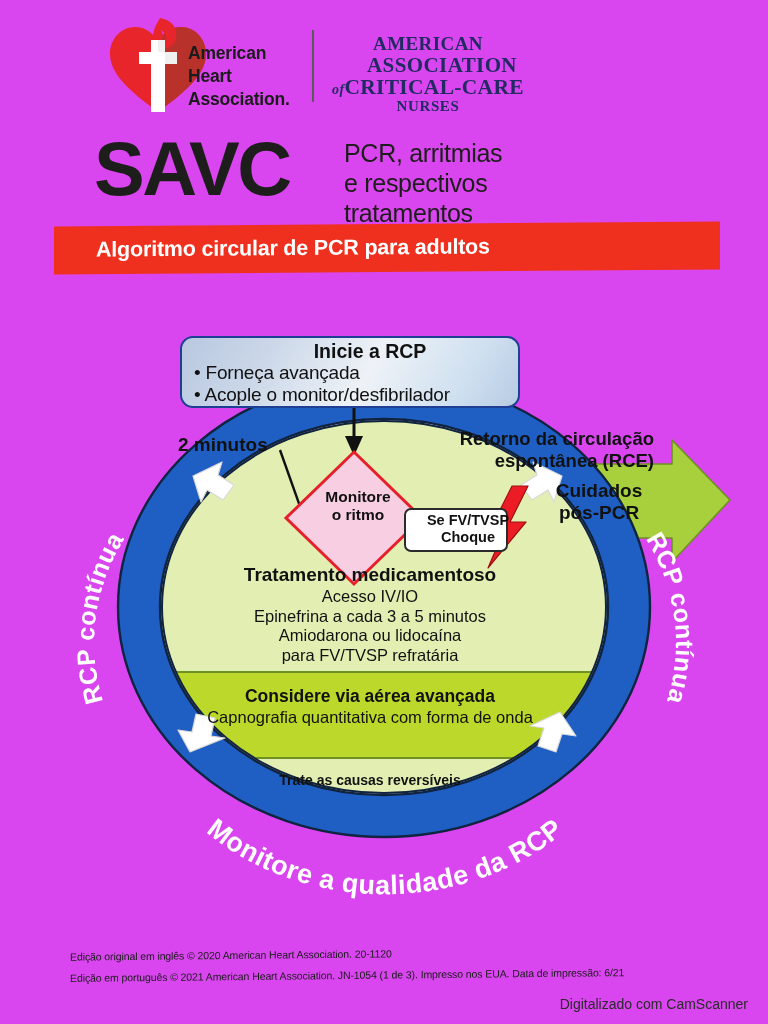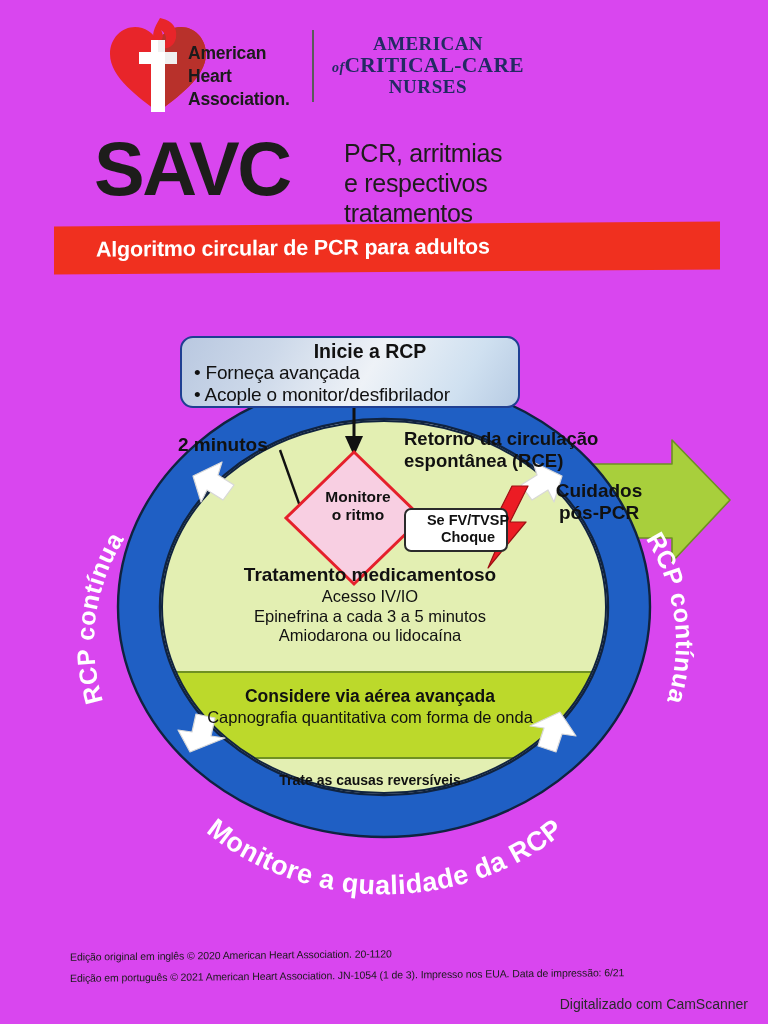--- a/index.html
+++ b/index.html
@@ -50,21 +50,21 @@
     text-align: center;
     color: #232a63;
     font-family: "Liberation Serif", serif;
     font-weight: bold;
     line-height: 1.06;
   }
   .aacn-l1 { font-size: 19px; letter-spacing: 0.4px; }
   .aacn-l2 { font-size: 21px; letter-spacing: 0.4px; padding-left: 28px;}
   .aacn-l3 { font-size: 21.5px; letter-spacing: 0.3px; }
   .aacn-l3 .of { font-size: 14px; font-style: italic; }
-  .aacn-l4 { font-size: 19px; letter-spacing: 0.6px; }
+  .aacn-l4 { font-size: 15px; letter-spacing: 0.6px; }
 
   
   #savc {
     position: absolute;
     left: 94px; top: 131px;
     font-size: 76px;
     font-weight: bold;
     letter-spacing: -2.5px;
     color: #1d1d1b;
     line-height: 1;
@@ -137,21 +137,21 @@
     left: 178px; top: 134px;
     font-size: 19px;
     font-weight: bold;
   }
 
   
   #rce-label {
     position: absolute;
     left: 404px; top: 128px;
     width: 250px;
-    text-align: left;
+    text-align: right;
     font-size: 18.5px;
     font-weight: bold;
     line-height: 1.18;
   }
 
   
   #post-care {
     position: absolute;
     left: 524px; top: 180px;
     width: 150px;
@@ -252,20 +252,21 @@
     <div id="aha-wordmark">
       <div>American</div>
       <div>Heart</div>
       <div>Association.</div>
     </div>
 
     <div id="logo-divider"></div>
 
     <div id="aacn-wordmark">
       <div class="aacn-l1">AMERICAN</div>
+      <div class="aacn-l2">ASSOCIATION</div>
       <div class="aacn-l3"><span class="of">of</span><span>CRITICAL-CARE</span></div>
       <div class="aacn-l4">NURSES</div>
     </div>
   </div>
 
   <div id="savc">SAVC</div>
   <div id="savc-sub">
     <div>PCR, arritmias</div>
     <div>e respectivos</div>
     <div>tratamentos</div>
@@ -376,20 +377,21 @@
     <div id="shock-text">
       <div>Se FV/TVSP</div>
       <div>Choque</div>
     </div>
 
     <div id="blk-drug" class="inner-block">
       <div class="ib-title">Tratamento medicamentoso</div>
       <div>Acesso IV/IO</div>
       <div>Epinefrina a cada 3 a 5 minutos</div>
       <div>Amiodarona ou lidocaína</div>
+      <div>para FV/TVSP refratária</div>
     </div>
 
     <div id="blk-airway" class="inner-block">
       <div class="ib-title">Considere via aérea avançada</div>
       <div>Capnografia quantitativa com forma de onda</div>
     </div>
 
     <div id="blk-reversible" class="inner-block">
       <div>Trate as causas reversíveis</div>
     </div>

